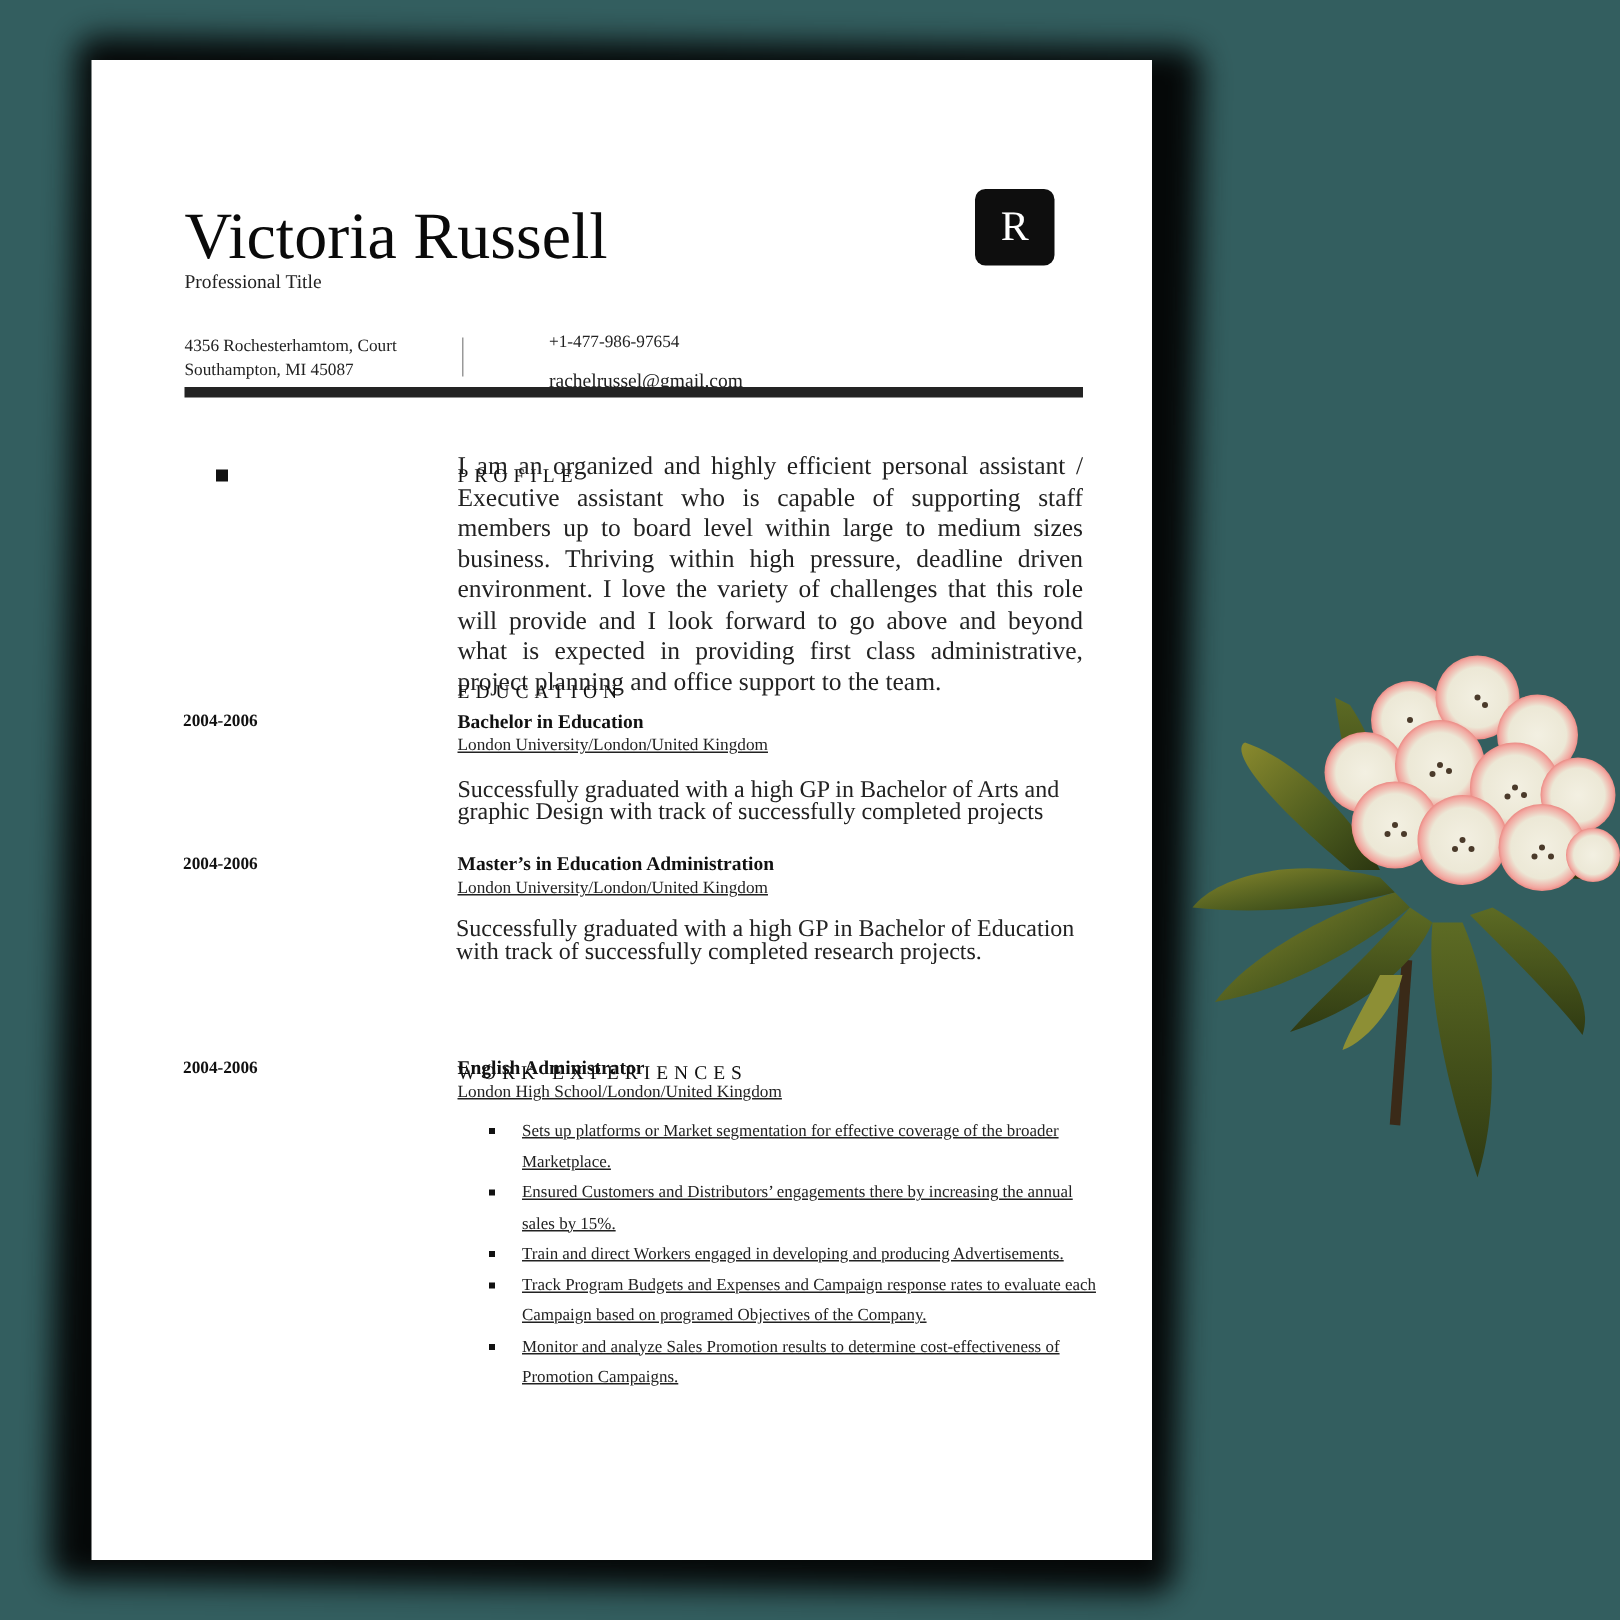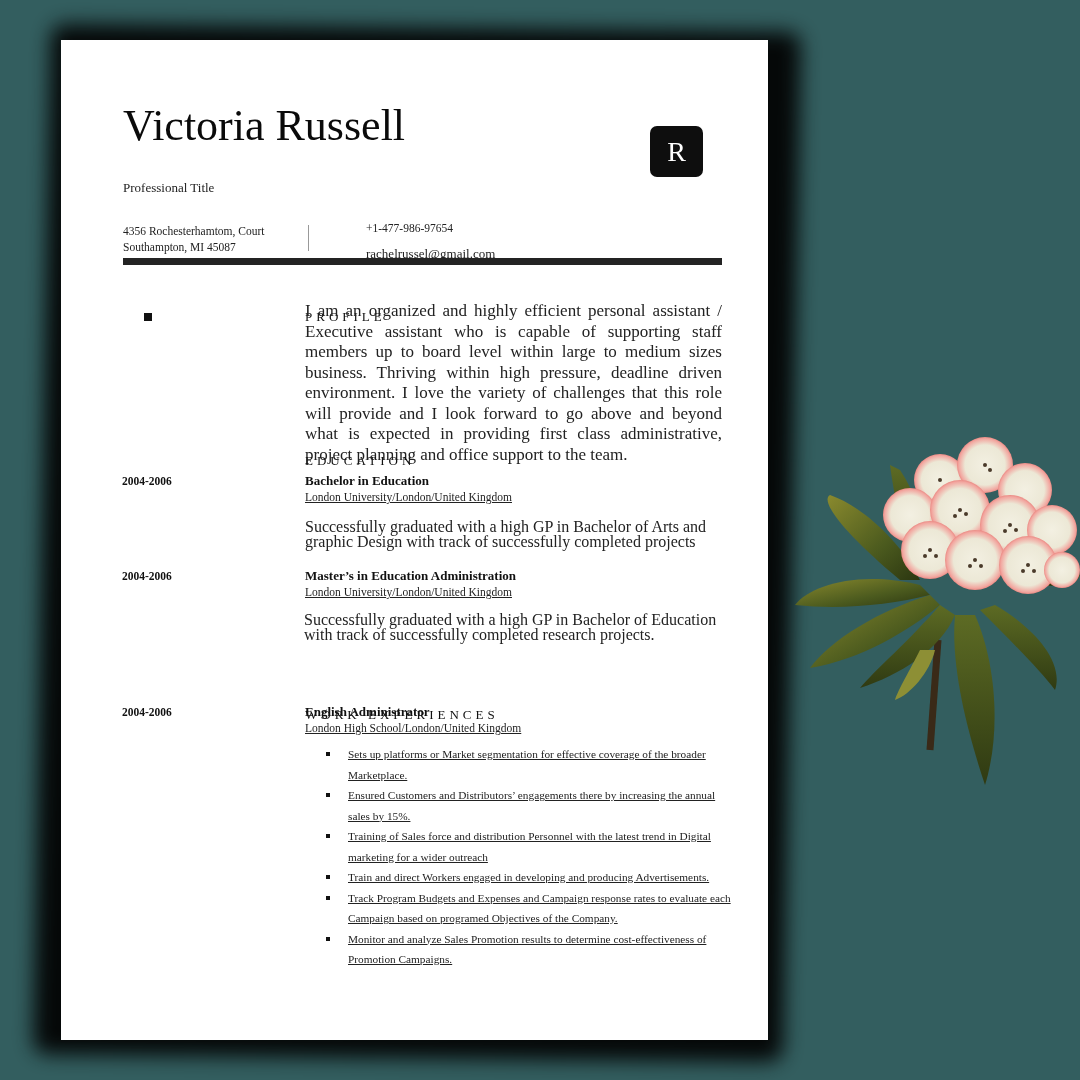--- a/index.html
+++ b/index.html
@@ -19,21 +19,21 @@
     border-radius: 14px;
     transform: skew(-1deg, 0.6deg);
   }
   .page {
     position: absolute;
     left: 61px; top: 40px;
     width: 707px; height: 1000px;
     background: #ffffff;
   }
   .name {
-    position: absolute; left: 62px; top: 64px;
+    position: absolute; left: 62px; top: 96px;
     font-size: 44px; font-weight: normal; letter-spacing: 0px;
     color: #0a0a0a; line-height: 1;
   }
   .title {
     position: absolute; left: 62px; top: 140px;
     font-size: 13px; color: #222;
   }
   .monogram {
     position: absolute; left: 589px; top: 86px;
     width: 53px; height: 51px;
@@ -135,21 +135,20 @@
 
   <div class="sec-h" style="top:635px">WORK EXPERIENCES</div>
 
   <div class="date" style="top:666px">2004-2006</div>
   <div class="entry-h" style="top:664px">English Administrator</div>
   <div class="entry-sub" style="top:682px">London High School/London/United Kingdom</div>
 
   <ul class="bullets">
     <li><span class="sq"></span><span>Sets up platforms or Market segmentation for effective coverage of the broader Marketplace.</span></li>
     <li><span class="sq"></span><span>Ensured Customers and Distributors’ engagements there by increasing the annual sales by 15%.</span></li>
-    <li><span class="sq"></span><span>Training of Sales force and distribution Personnel with the latest trend in Digital marketing for a wider outreach</span></li>
     <li><span class="sq"></span><span>Train and direct Workers engaged in developing and producing Advertisements.</span></li>
     <li><span class="sq"></span><span>Track Program Budgets and Expenses and Campaign response rates to evaluate each Campaign based on programed Objectives of the Company.</span></li>
     <li><span class="sq"></span><span>Monitor and analyze Sales Promotion results to determine cost-effectiveness of Promotion Campaigns.</span></li>
   </ul>
 </div>
 
 <svg class="flower" viewBox="0 0 300 380">
   <defs>
     <radialGradient id="pet" cx="50%" cy="50%" r="55%">
       <stop offset="0%" stop-color="#f3f0e2"></stop>

